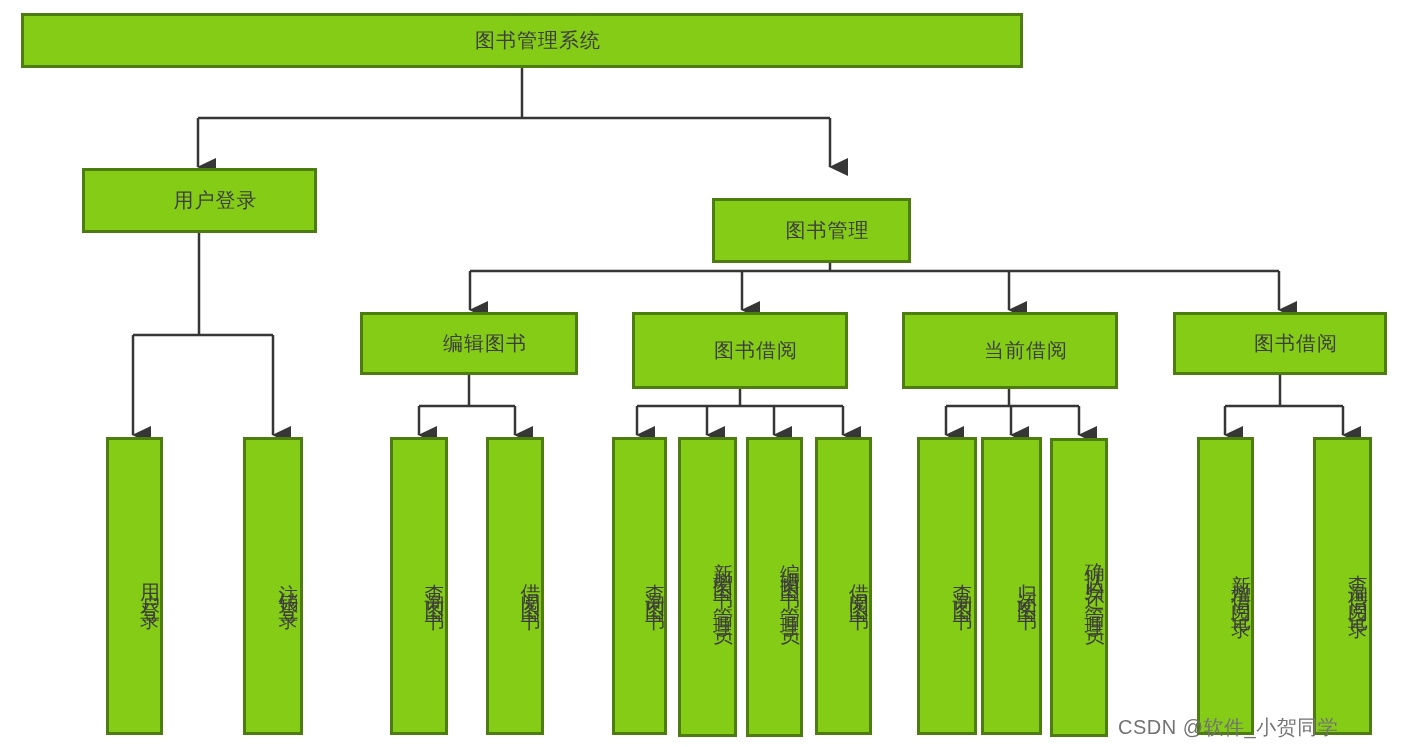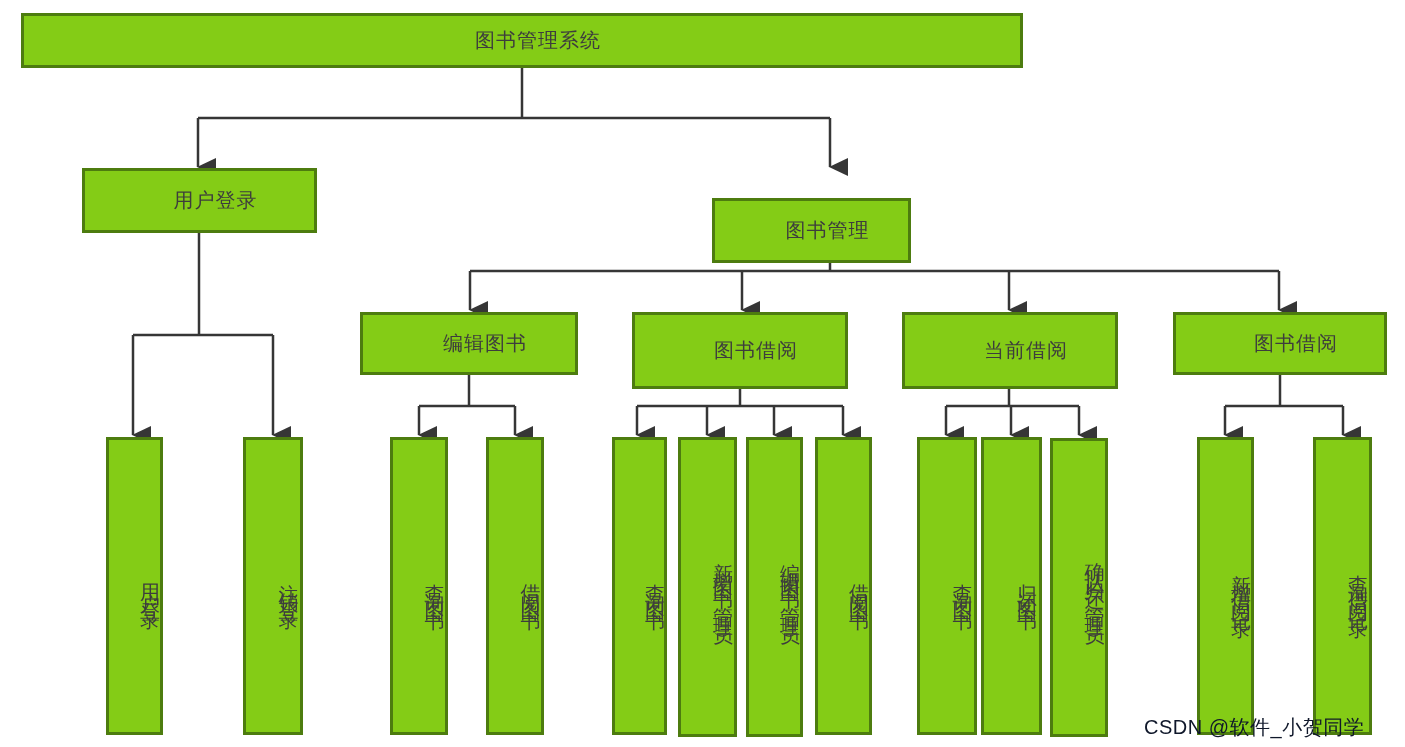--- a/index.html
+++ b/index.html
@@ -27,23 +27,23 @@
   .vlabel{
     writing-mode:vertical-rl;
     text-orientation:mixed;
     font-size:20px;
     letter-spacing:9px;
     line-height:1;
     white-space:nowrap;
   }
   .watermark{
     position:absolute;
-    left:1144px;top:714px;
+    left:1118px;top:714px;
     z-index:3;
-    color:#0f172a;
+    color:#737373;
     font-size:20px;
     letter-spacing:0.5px;
     white-space:nowrap;
   }
 </style>
 </head>
 <body>
 
 <div id="canvas">
 

